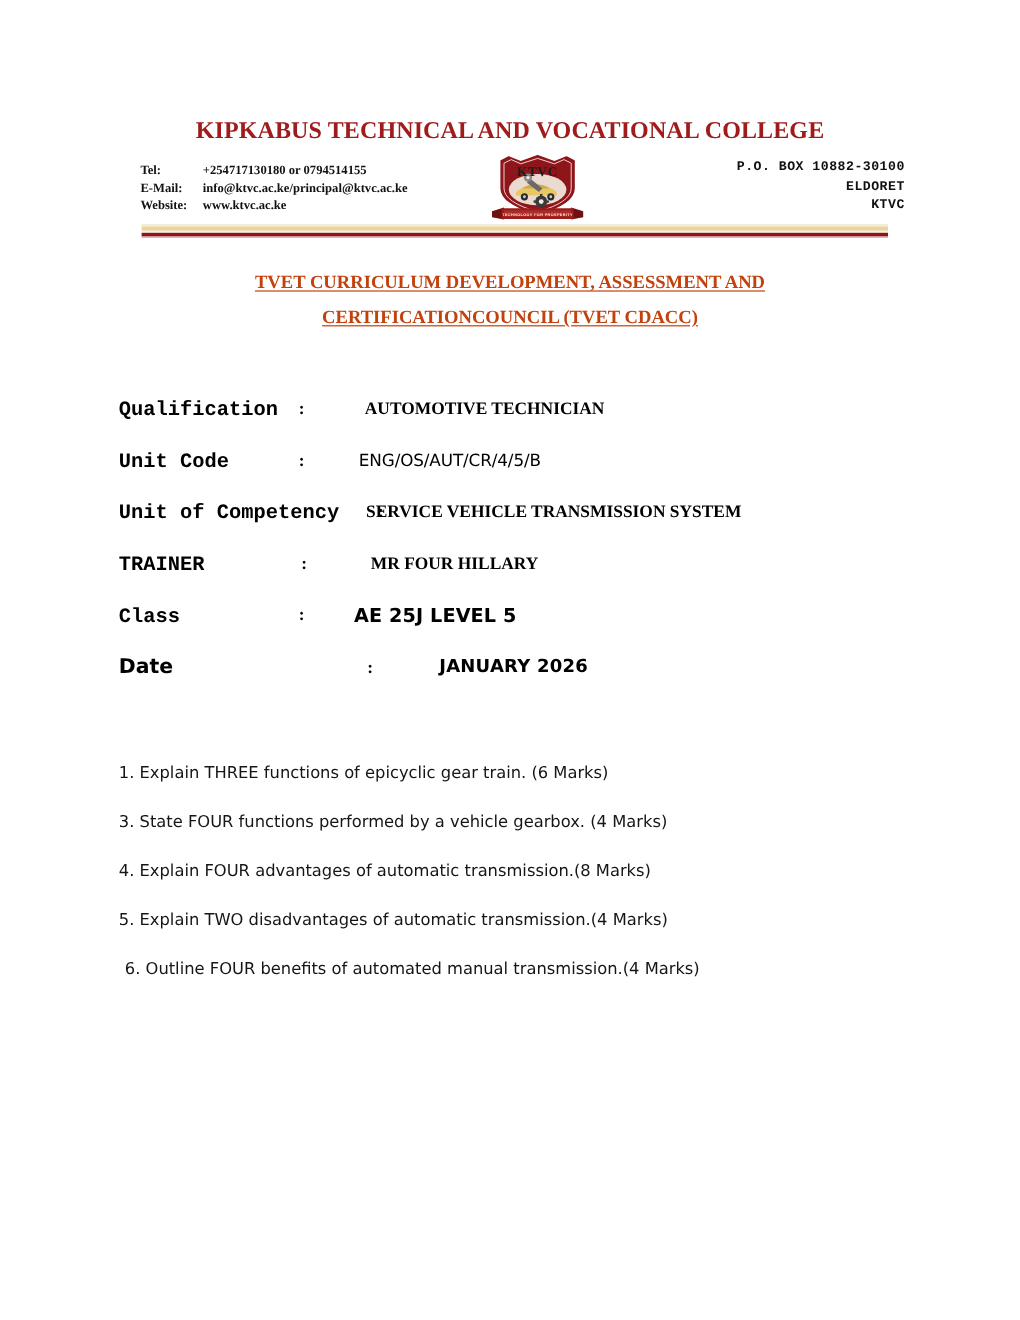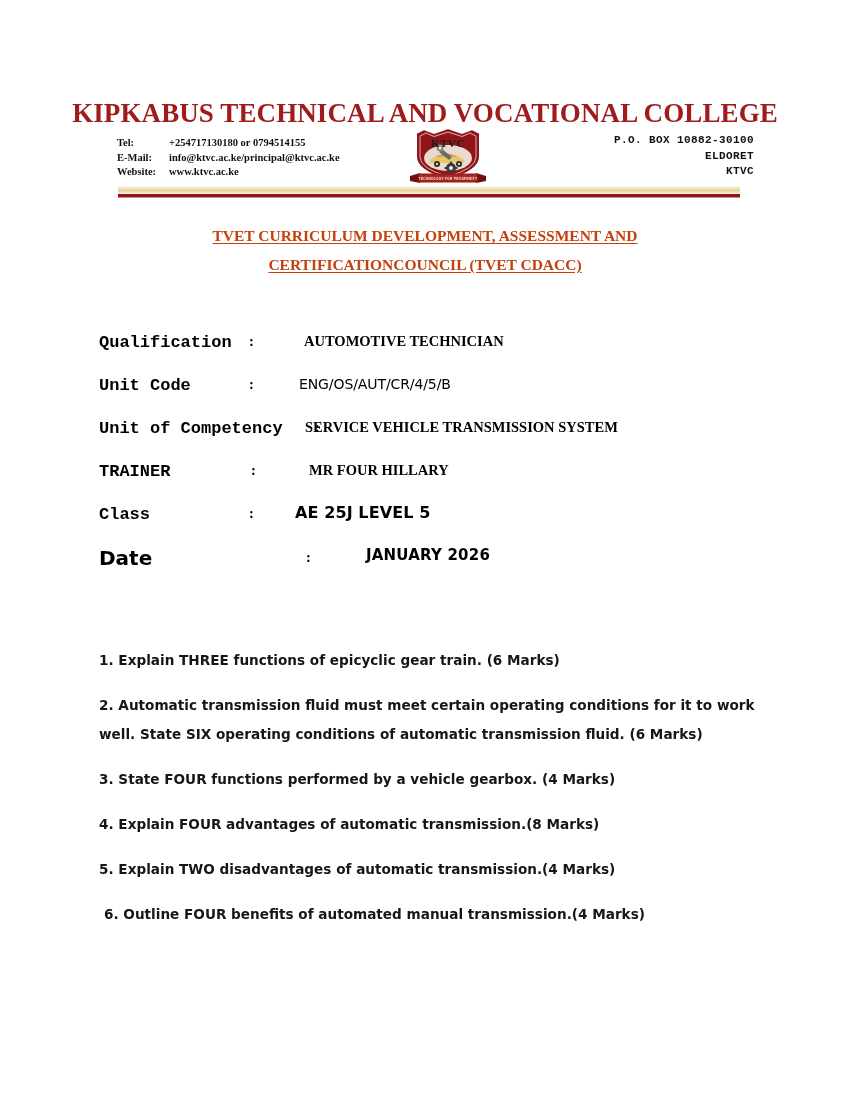--- a/index.html
+++ b/index.html
@@ -24,21 +24,21 @@
   }
 
   
   .letterhead-title {
     position: absolute;
     left: 0; top: 98px;
     width: 850px;
     text-align: center;
     font-family: "Liberation Serif", "DejaVu Serif", serif;
     font-weight: bold;
-    font-size: 27px;
+    font-size: 20px;
     letter-spacing: 0.1px;
     color: #a01c1c;
     white-space: nowrap;
   }
 
   .contact-block {
     position: absolute;
     left: 117px;
     top: 136px;
     font-family: "Liberation Serif", "DejaVu Serif", serif;
@@ -188,21 +188,21 @@
     top: -2px;
     font-family: "DejaVu Sans", "Liberation Sans", sans-serif;
     font-size: 16px;
     font-weight: bold;
     letter-spacing: 0.1px;
   }
 
   #row-date .d-label {
     top: -3px;
     font-family: "DejaVu Sans", "Liberation Sans", sans-serif;
-    font-size: 20px;
+    font-size: 17px;
     font-weight: bold;
   }
   #row-date .d-colon { left: 207px; }
   #row-date .d-value {
     left: 267px;
     top: -3px;
     font-family: "DejaVu Sans", "Liberation Sans", sans-serif;
     font-size: 15px;
     font-weight: bold;
     letter-spacing: 0.2px;
@@ -213,22 +213,21 @@
     position: absolute;
     left: 99px;
     top: 630px;
     width: 660px;
     font-family: "DejaVu Sans", "Liberation Sans", sans-serif;
     font-size: 13.6px;
     line-height: 29px;
     color: #161616;
   }
   .question {
-    margin: 16px 0 12px 0;
-    font-weight: bold;
+    margin: 0 0 12px 0;
   }
   .question.q-indent { padding-left: 5px; }
 </style>
 </head>
 <body>
 
 <div class="page">
 
   <div class="letterhead-title">KIPKABUS TECHNICAL AND VOCATIONAL COLLEGE</div>
 
@@ -342,20 +341,19 @@
     <div class="detail-row" id="row-date">
       <span class="d-label">Date</span>
       <span class="d-colon">:</span>
       <span class="d-value">JANUARY 2026</span>
     </div>
 
   </div>
 
   <div class="questions">
     <p class="question">1. Explain THREE functions of epicyclic gear train.  (6 Marks)</p>
-    <p class="question">2.  Automatic transmission fluid must meet certain operating conditions for it to work well. State SIX operating conditions of automatic transmission fluid. (6 Marks)</p>
     <p class="question">3. State FOUR functions performed by a vehicle gearbox. (4 Marks)</p>
     <p class="question">4.  Explain FOUR advantages of automatic transmission.(8 Marks)</p>
     <p class="question">5.  Explain TWO disadvantages of automatic transmission.(4 Marks)</p>
     <p class="question q-indent">6. Outline FOUR benefits of automated manual transmission.(4 Marks)</p>
   </div>
 
 </div>
 
 </body></html>

